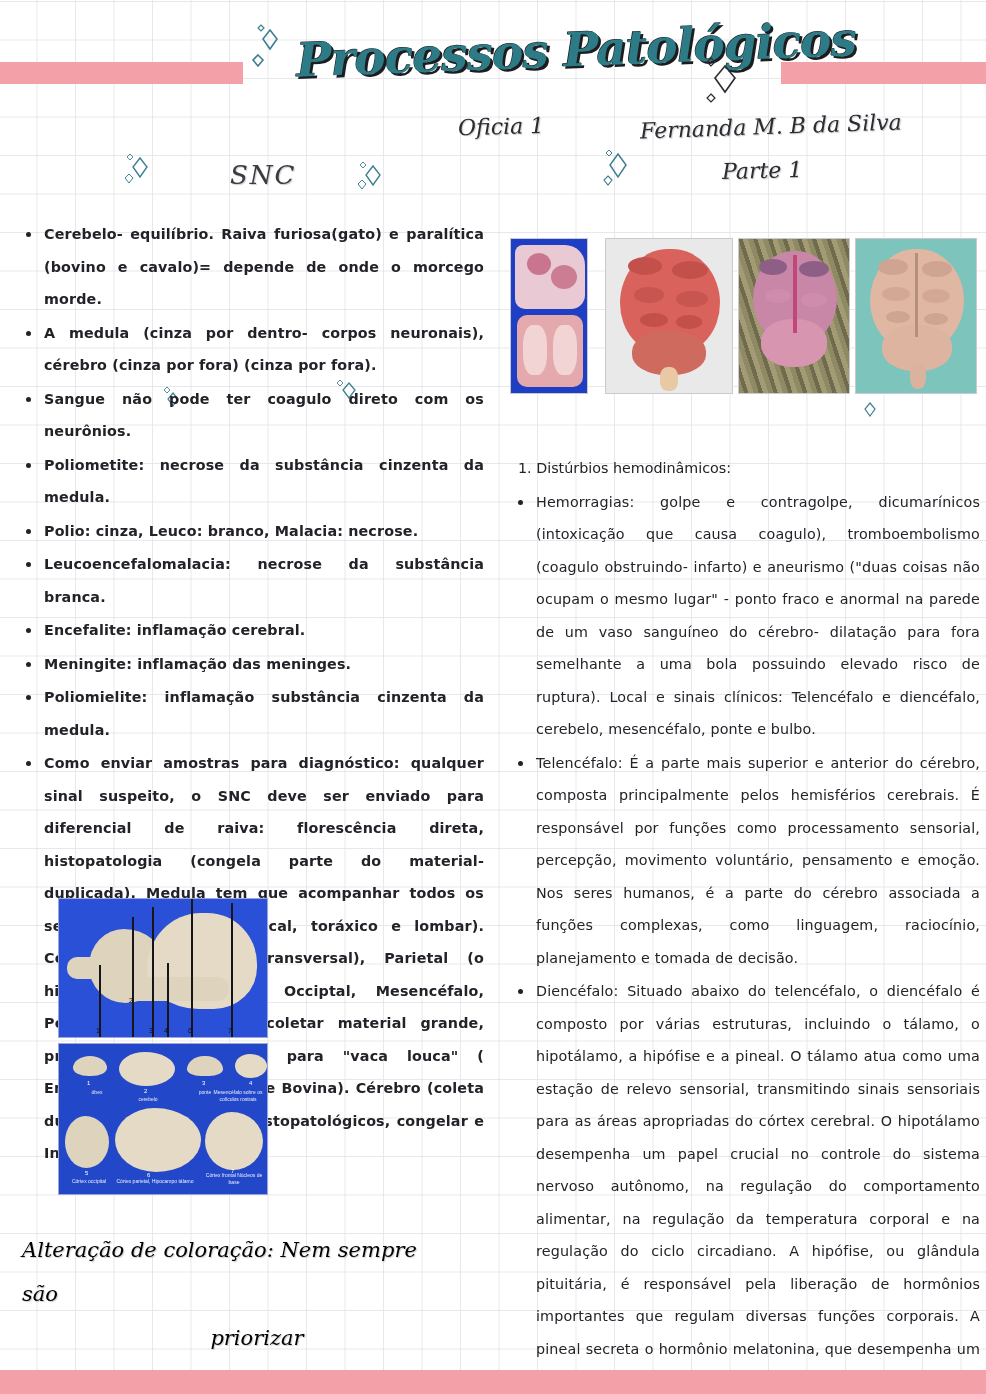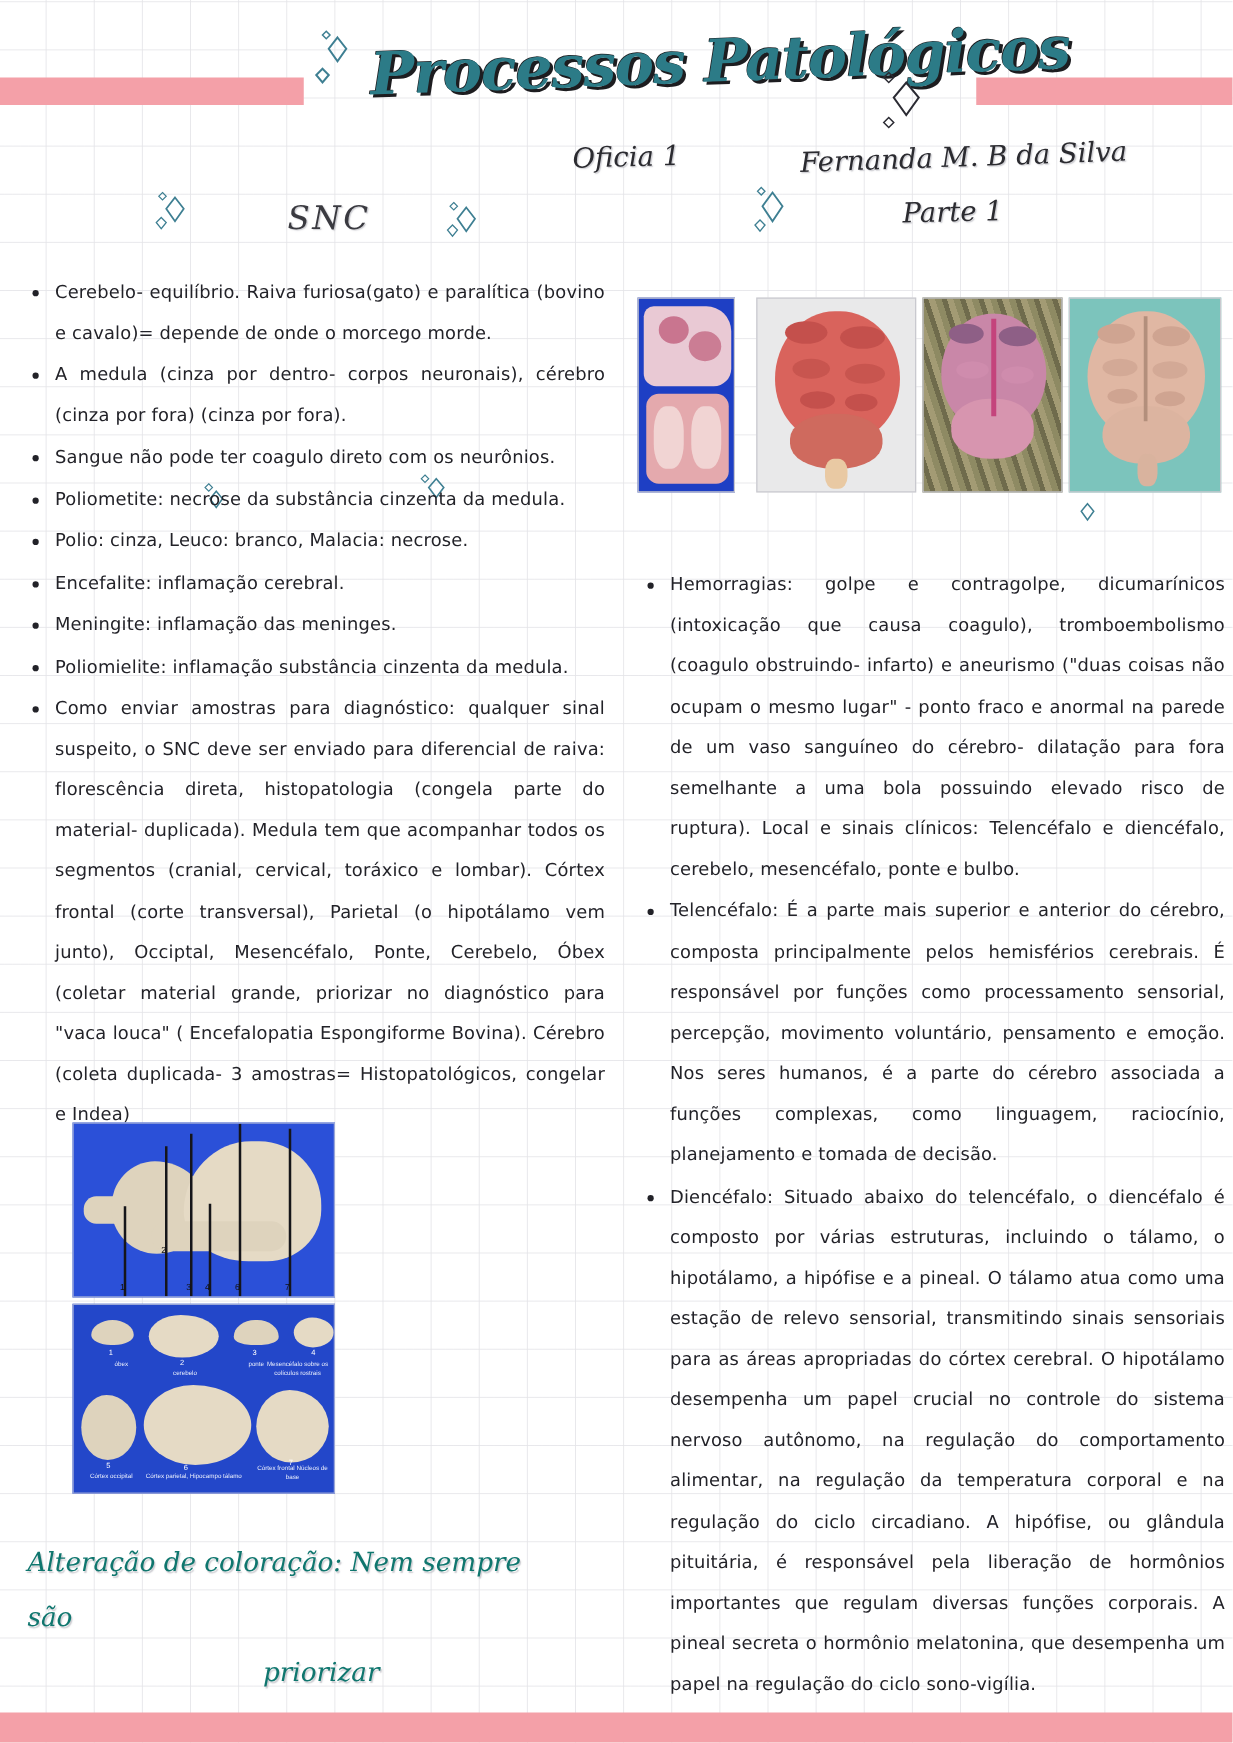--- a/index.html
+++ b/index.html
@@ -44,21 +44,21 @@
   .sub-oficia  { left:458px; top:114px; font-size:22px; transform:rotate(-1.5deg); }
   .sub-author  { left:640px; top:114px; font-size:22px; transform:rotate(-2deg); }
   .sub-parte   { left:722px; top:158px; font-size:22px; transform:rotate(-1.5deg); }
   .sub-snc     { left:230px; top:160px; font-size:26px; letter-spacing:2px; color:#3a3a40;}
 
   
   .spark { position:absolute; pointer-events:none; }
   .spark svg { display:block; overflow:visible; }
 
   
-  .col-left  { position:absolute; left:22px;  top:218px; width:462px; }
+  .col-left  { position:absolute; left:22px;  top:218px; width:462px;font-weight:bold; }
   .col-right { position:absolute; left:514px; top:452px; width:466px; }
 
   ul.notes { list-style:none; }
   ul.notes > li {
     position:relative;
     padding-left:22px;
     margin-bottom:1px;
     font-family:"DejaVu Sans", sans-serif;
     font-size:14.3px;
     line-height:32.5px;
@@ -76,21 +76,21 @@
   .numline {
     font-family:"DejaVu Sans", sans-serif;
     font-size:14.3px; line-height:32.5px; color:#222228;
     padding-left:4px; margin-bottom:1px;
   }
 
   
   .handwrite {
     position:absolute; left:22px; top:1228px; width:430px;
     font-family:"DejaVu Serif", serif; font-style:italic;
-    font-size:21px; color:#0f766e; line-height:44px;
+    font-size:21px; color:#000000; line-height:44px;
     text-shadow:1px 1px 1px rgba(160,160,170,.55);
   }
   .handwrite .l2 { display:block; text-align:center; padding-left:40px;}
 
   
   .fig-sagittal {
     position:absolute; left:58px; top:898px; width:210px; height:140px;
     background:#2b50d8; border:1px solid #9aa7d8; overflow:hidden;
   }
   .fig-slices {
@@ -214,20 +214,23 @@
         <span>A medula (cinza por dentro- corpos neuronais), cérebro (cinza por fora) (cinza por fora).</span>
       </li>
       <li>
         <span>Sangue não pode ter coagulo direto com os neurônios.</span>
       </li>
       <li class="faded">
         <span>Poliometite</span><span class="dark">: necrose da substância cinzenta da medula.</span>
       </li>
       <li class="faded">
         <span>Polio</span><span class="dark">: cinza, Leuco: branco, Malacia: necrose.</span>
+      </li>
+      <li class="faded">
+        <span>Leucoencefalomalacia</span><span class="dark">: necrose da substância branca.</span>
       </li>
       <li class="faded">
         <span>Encefalite</span><span class="dark">: inflamação cerebral.</span>
       </li>
       <li class="faded">
         <span>Meningite</span><span class="dark">: inflamação das meninges.</span>
       </li>
       <li class="faded">
         <span>Poliomielite</span><span class="dark">: inflamação substância cinzenta da medula.</span>
       </li>
@@ -329,20 +332,21 @@
       <div class="gyrus" style="left:66px;top:22px;width:30px;height:16px;background:#cfa491;"></div>
       <div class="gyrus" style="left:26px;top:48px;width:28px;height:14px;background:#d3a996;"></div>
       <div class="gyrus" style="left:66px;top:50px;width:28px;height:14px;background:#d3a996;"></div>
       <div class="gyrus" style="left:30px;top:72px;width:24px;height:12px;background:#cfa491;"></div>
       <div class="gyrus" style="left:68px;top:74px;width:24px;height:12px;background:#cfa491;"></div>
 
     </div>
   </div>
 
   <div class="col-right">
+    <div class="numline">1. Distúrbios hemodinâmicos:</div>
     <ul class="notes">
       <li>
         <span>Hemorragias: golpe e contragolpe, dicumarínicos (intoxicação que causa coagulo), tromboembolismo (coagulo obstruindo- infarto) e aneurismo ("duas coisas não ocupam o mesmo lugar" - ponto fraco e anormal na parede de um vaso sanguíneo do cérebro- dilatação para fora semelhante a uma bola possuindo elevado risco de ruptura).  Local e sinais clínicos: Telencéfalo e diencéfalo, cerebelo, mesencéfalo, ponte e bulbo.</span>
       </li>
       <li>
         <span>Telencéfalo: É a parte mais superior e anterior do cérebro, composta principalmente pelos hemisférios cerebrais. É responsável por funções como processamento sensorial, percepção, movimento voluntário, pensamento e emoção. Nos seres humanos, é a parte do cérebro associada a funções complexas, como linguagem, raciocínio, planejamento e tomada de decisão.</span>
       </li>
       <li>
         <span>Diencéfalo: Situado abaixo do telencéfalo, o diencéfalo é composto por várias estruturas, incluindo o tálamo, o hipotálamo, a hipófise e a pineal. O tálamo atua como uma estação de relevo sensorial, transmitindo sinais sensoriais para as áreas apropriadas do córtex cerebral. O hipotálamo desempenha um papel crucial no controle do sistema nervoso autônomo, na regulação do comportamento alimentar, na regulação da temperatura corporal e na regulação do ciclo circadiano. A hipófise, ou glândula pituitária, é responsável pela liberação de hormônios importantes que regulam diversas funções corporais. A pineal secreta o hormônio melatonina, que desempenha um papel na regulação do ciclo sono-vigília.</span>
       </li>

